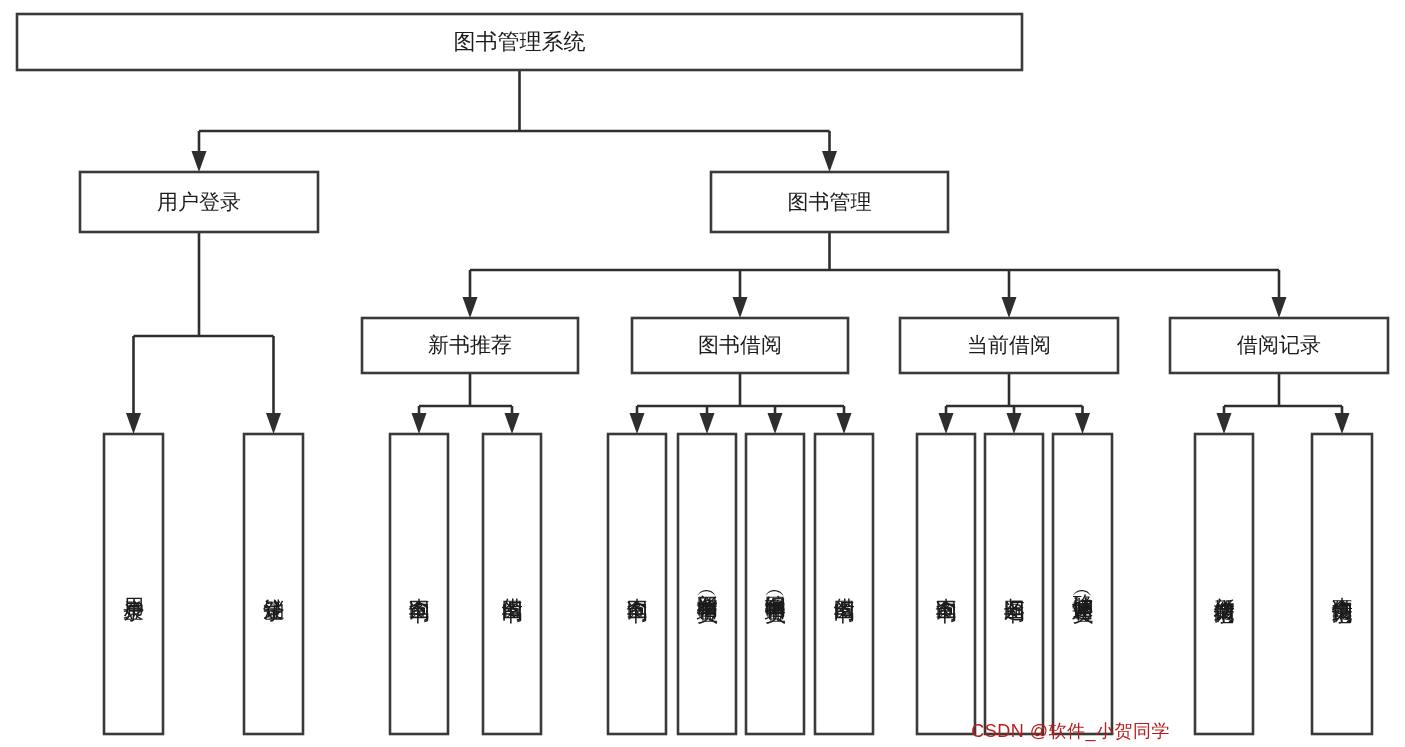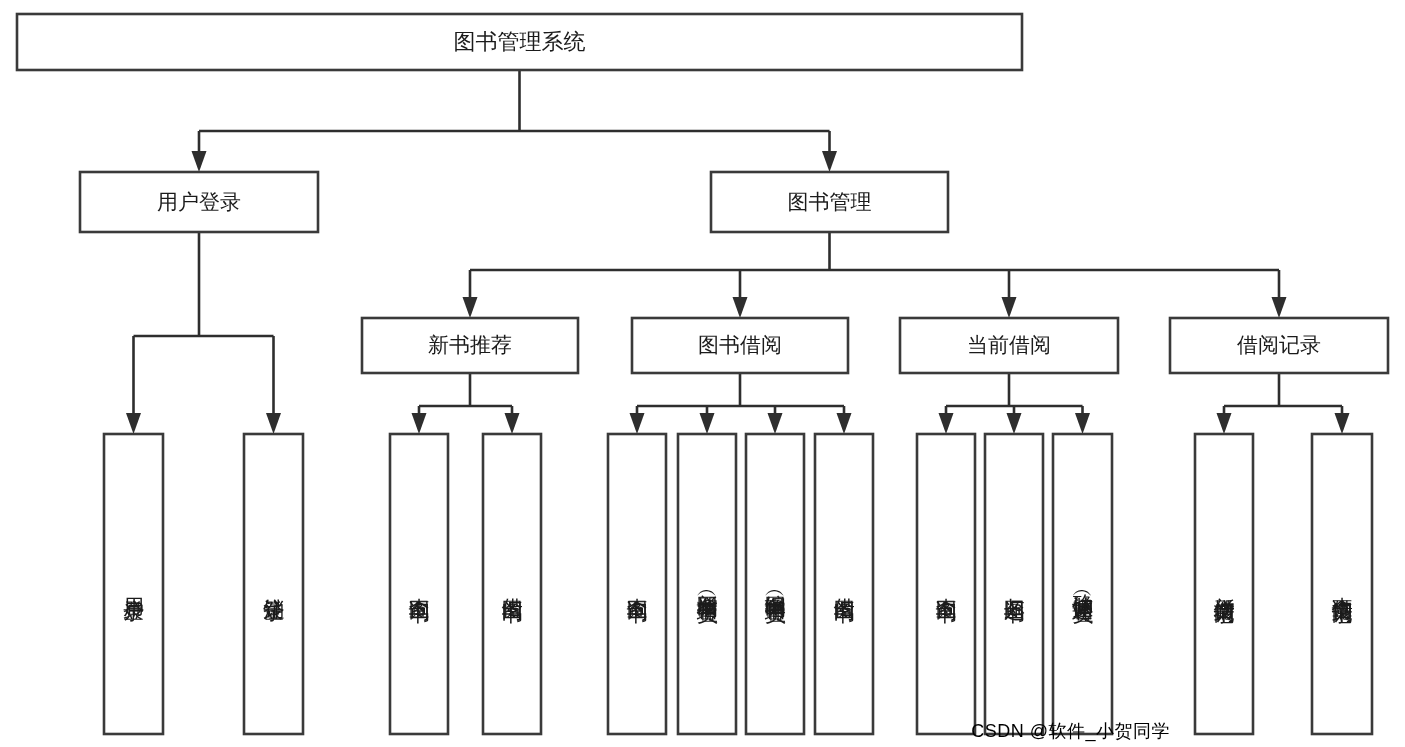--- a/index.html
+++ b/index.html
@@ -69,21 +69,21 @@
     text-align: center;
     white-space: nowrap;
     user-select: none;
   }
   #watermark {
     position: absolute;
     right: 6px;
     bottom: 4px;
     font-family: "Liberation Sans", "DejaVu Sans", sans-serif;
     font-size: 18px;
-    color: #000000;
+    color: #b91c1c;
     letter-spacing: 0.5px;
     white-space: nowrap;
     pointer-events: none;
   }
 </style>
 </head>
 <body>
 
 <div id="diagram-root">
 

